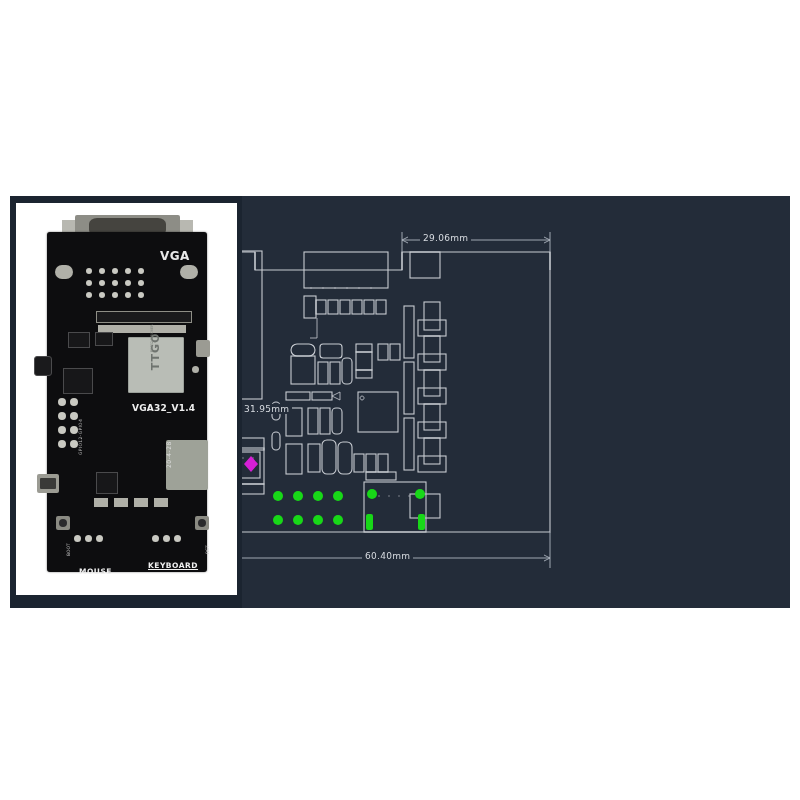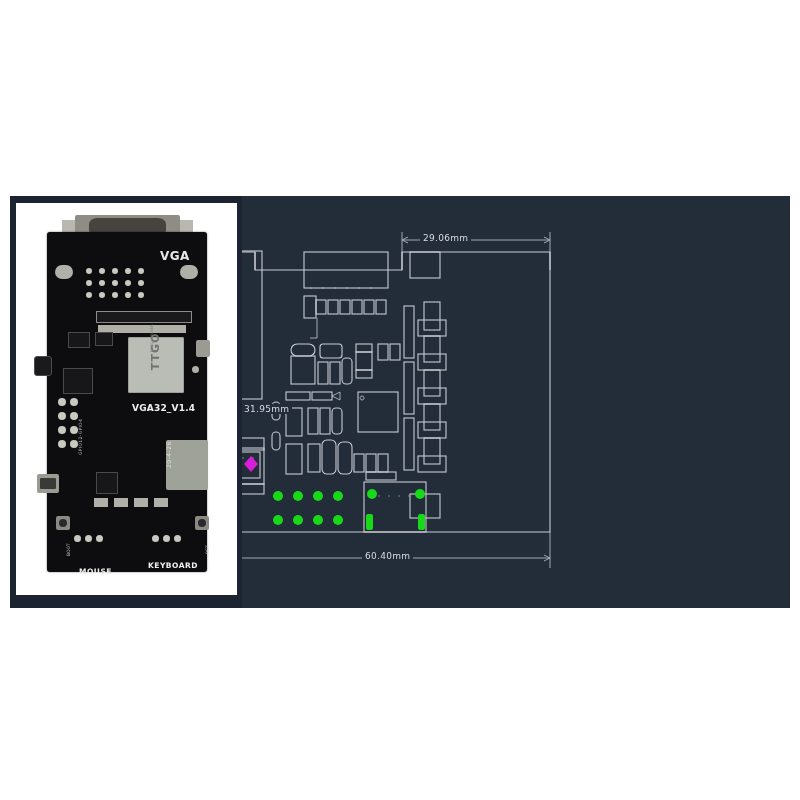--- a/index.html
+++ b/index.html
@@ -17,21 +17,21 @@
   .pcb{position:absolute;left:47px;top:232px;width:160px;height:340px;background:#0d0d0f;border-radius:3px;
        box-shadow:0 0 2px rgba(0,0,0,.6);}
   .vga-conn{position:absolute;left:75px;top:215px;width:105px;height:26px;background:#8d8d86;border-radius:2px;}
   .vga-conn:before{content:"";position:absolute;left:14px;top:3px;width:77px;height:18px;background:#45443f;border-radius:8px/6px;}
   .vga-ear-l{position:absolute;left:62px;top:220px;width:13px;height:22px;background:#b8b8b1;}
   .vga-ear-r{position:absolute;left:180px;top:220px;width:13px;height:22px;background:#b8b8b1;}
 
   .lbl-vga{position:absolute;left:160px;top:249px;font-size:12px;color:#e8e8e8;letter-spacing:.4px;font-weight:bold;}
   .lbl-ver{position:absolute;left:132px;top:403px;font-size:9px;color:#efefef;letter-spacing:.2px;font-weight:bold;}
   .lbl-mouse{position:absolute;left:79px;top:567px;font-size:7.5px;color:#f0f0f0;font-weight:bold;letter-spacing:.5px;}
-  .lbl-kbd{position:absolute;left:148px;top:561px;font-size:7.5px;color:#f0f0f0;font-weight:bold;letter-spacing:.5px;}
+  .lbl-kbd{position:absolute;left:148px;top:561px;font-size:7.5px;color:#f0f0f0;font-weight:bold;letter-spacing:.5px;text-decoration:underline;}
   .lbl-date{position:absolute;left:165px;top:468px;font-size:6px;color:#ddd;transform:rotate(-90deg);transform-origin:left top;letter-spacing:.5px;}
   .lbl-boot{position:absolute;left:66px;top:556px;font-size:4.5px;color:#ccc;transform:rotate(-90deg);transform-origin:left top;}
   .lbl-rst{position:absolute;left:205px;top:554px;font-size:4.5px;color:#ccc;transform:rotate(-90deg);transform-origin:left top;}
   .lbl-gpio{position:absolute;left:78px;top:455px;font-size:4.5px;color:#bbb;transform:rotate(-90deg);transform-origin:left top;letter-spacing:.3px;}
 
   .ttgo{position:absolute;left:128px;top:337px;width:54px;height:54px;background:#b9bdb6;border:1px solid #9ba09a;border-radius:1px;}
   .ttgo-txt{position:absolute;left:129px;top:345px;width:52px;text-align:center;font-size:11px;color:#6e736e;
             font-weight:bold;transform:rotate(-90deg) ;transform-origin:center;letter-spacing:1px;}
   .ttgo-sub{position:absolute;left:150px;top:352px;font-size:3.5px;color:#7d827c;transform:rotate(-90deg);transform-origin:left top;}
 

